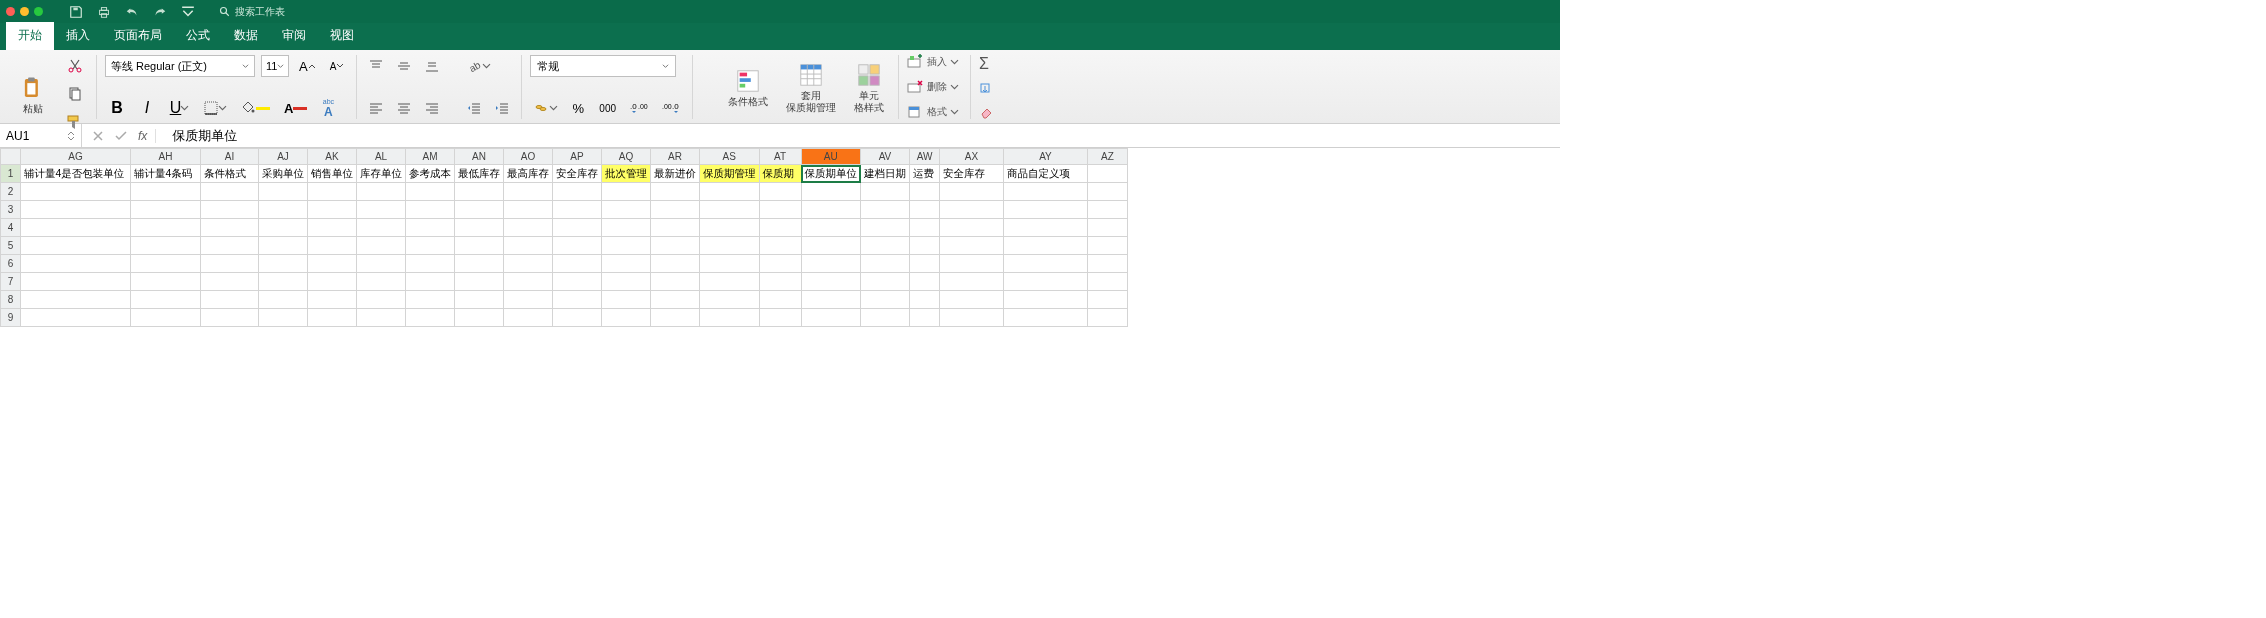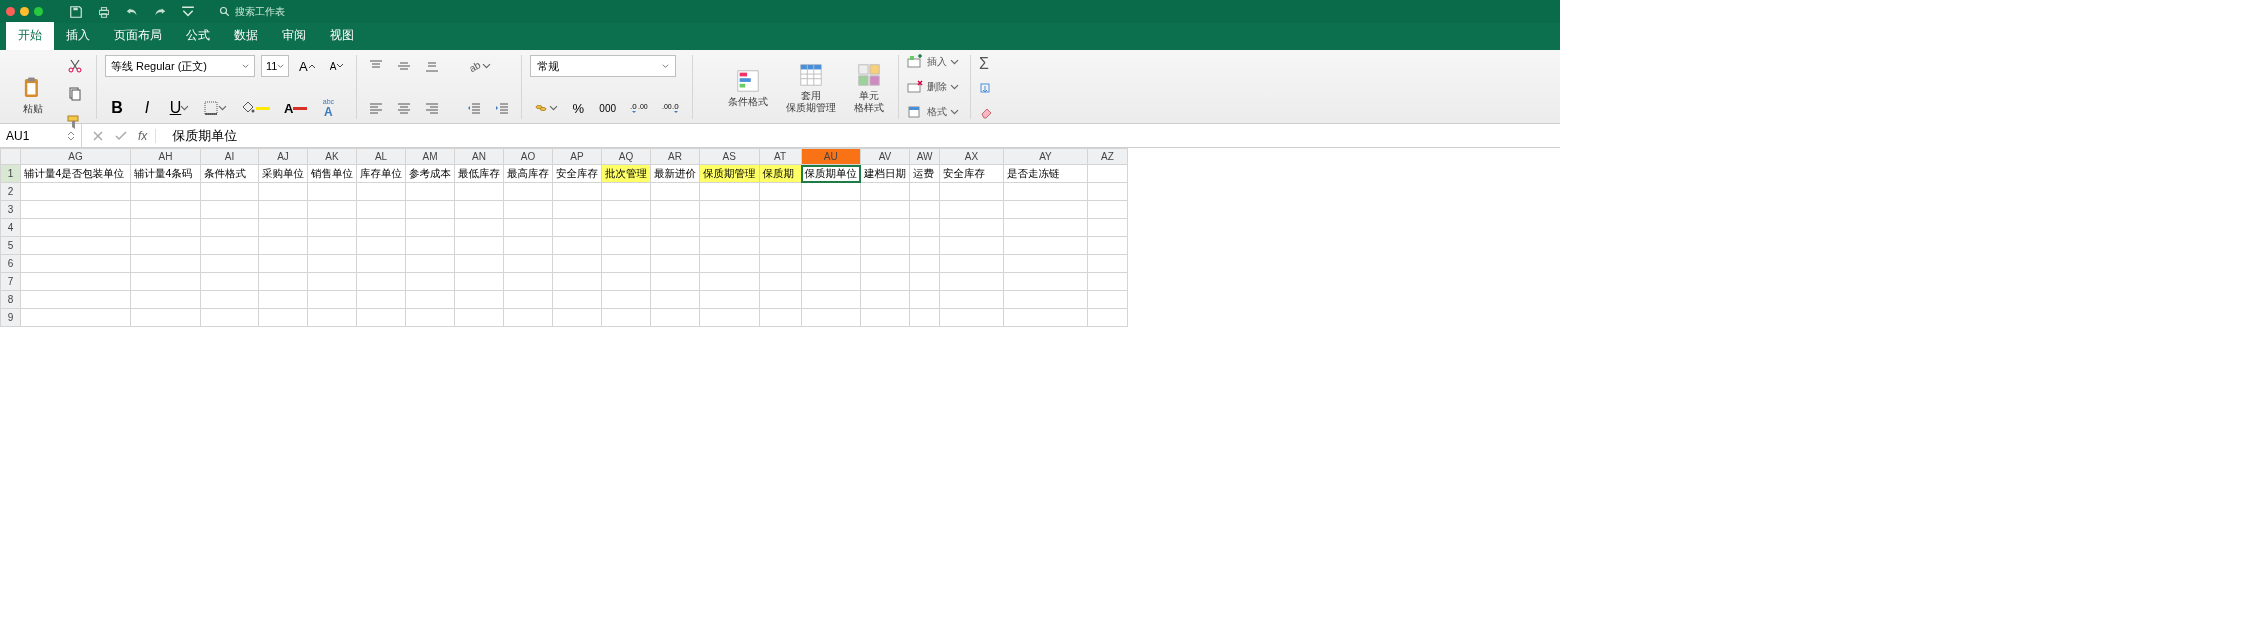--- a/index.html
+++ b/index.html
@@ -459,21 +459,21 @@
           <td style="width: 48px;">最高库存</td>
           <td style="width: 48px;">安全库存</td>
           <td class="hl" style="width: 48px;">批次管理</td>
           <td style="width: 48px;">最新进价</td>
           <td class="hl" style="width: 58px;">保质期管理</td>
           <td class="hl" style="width: 42px;">保质期</td>
           <td class="sel-cell" style="width: 58px;">保质期单位</td>
           <td style="width: 48px;">建档日期</td>
           <td style="width: 30px;">运费</td>
           <td style="width: 64px;">安全库存</td>
-          <td style="width: 84px;">是否走冻链</td>
+          <td style="width: 84px;">商品自定义项</td>
           <td style="width: 40px;"></td>
         </tr>
         <tr>
           <td class="rownum">2</td>
           <td style="width: 110px;"></td>
           <td style="width: 70px;"></td>
           <td style="width: 58px;"></td>
           <td style="width: 48px;"></td>
           <td style="width: 48px;"></td>
           <td style="width: 48px;"></td>

